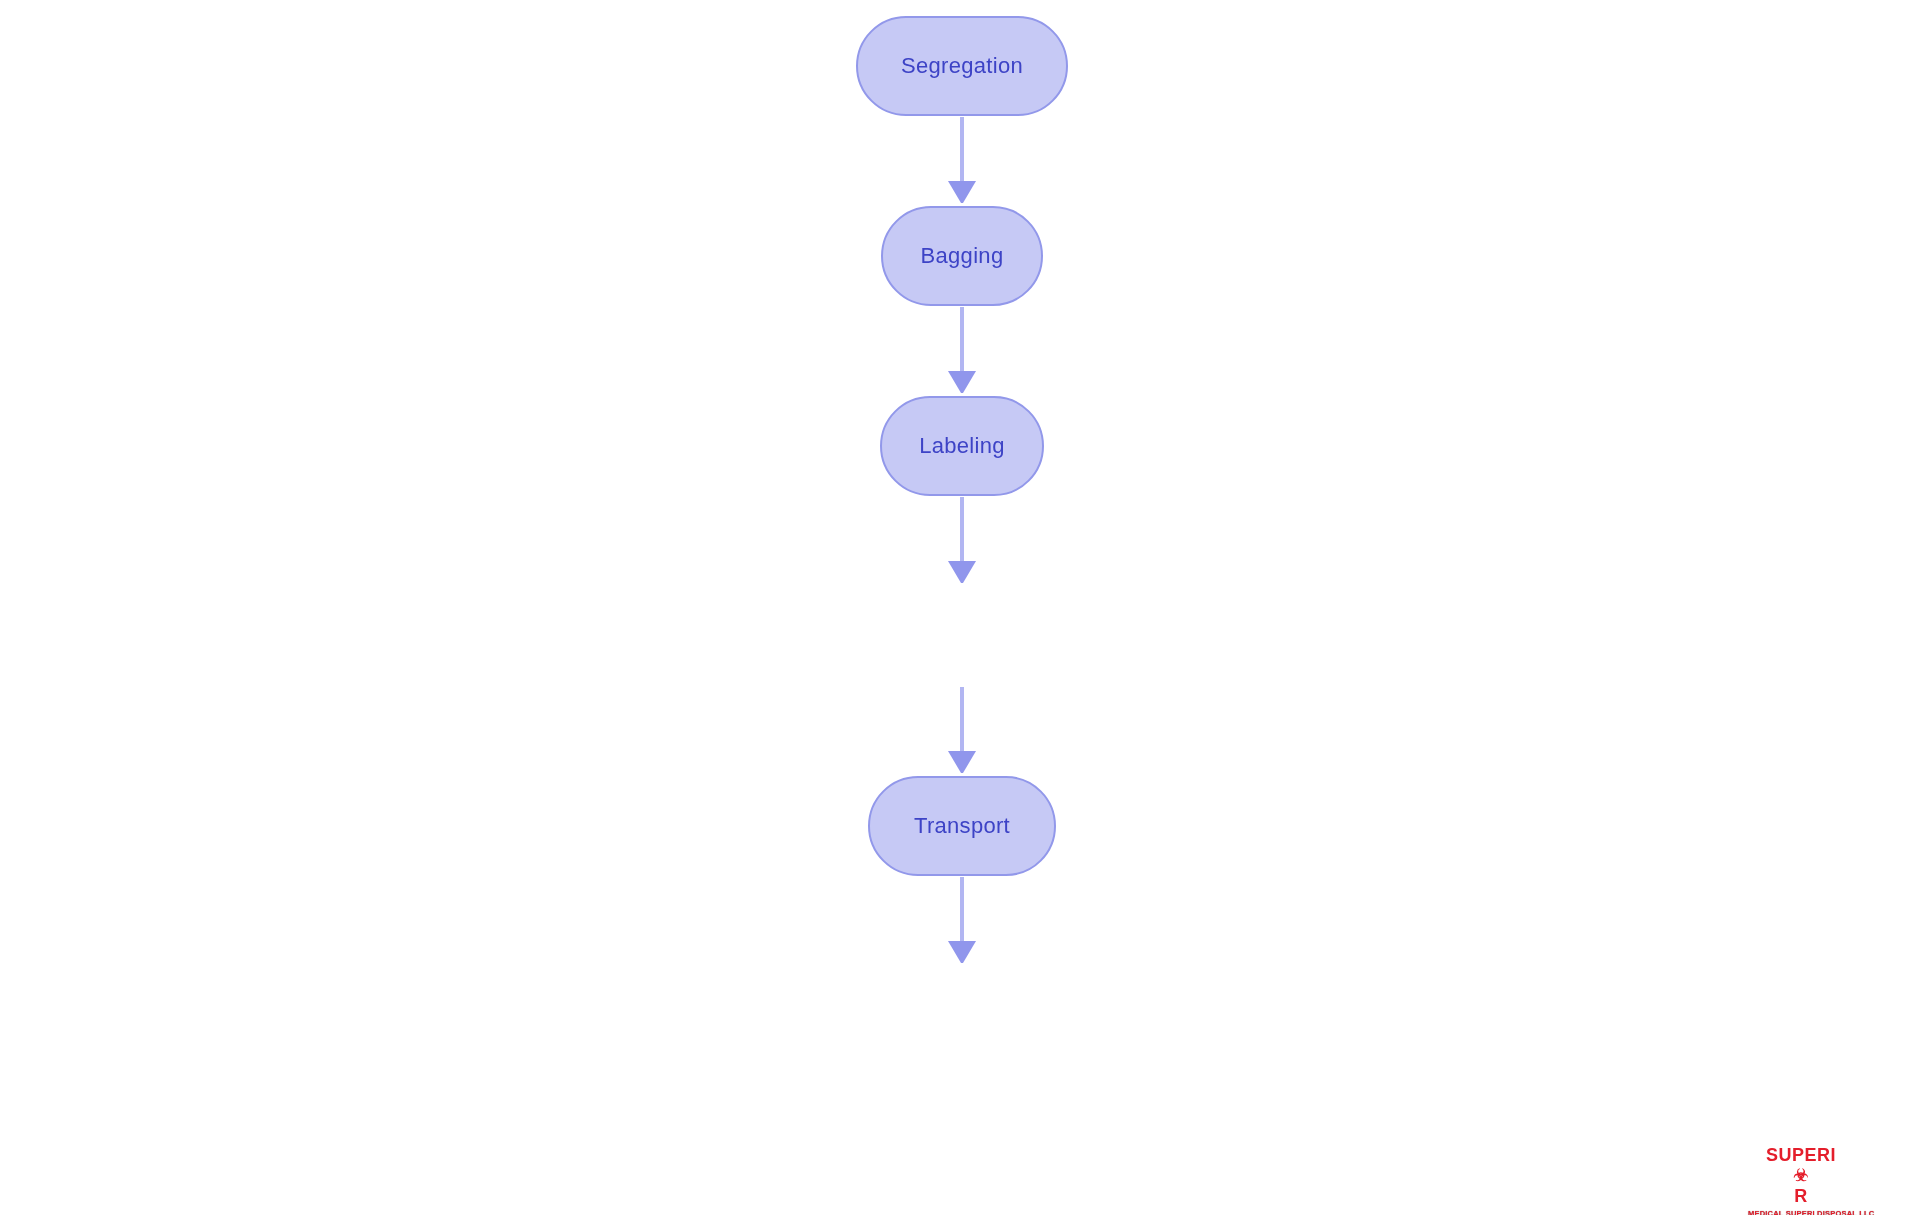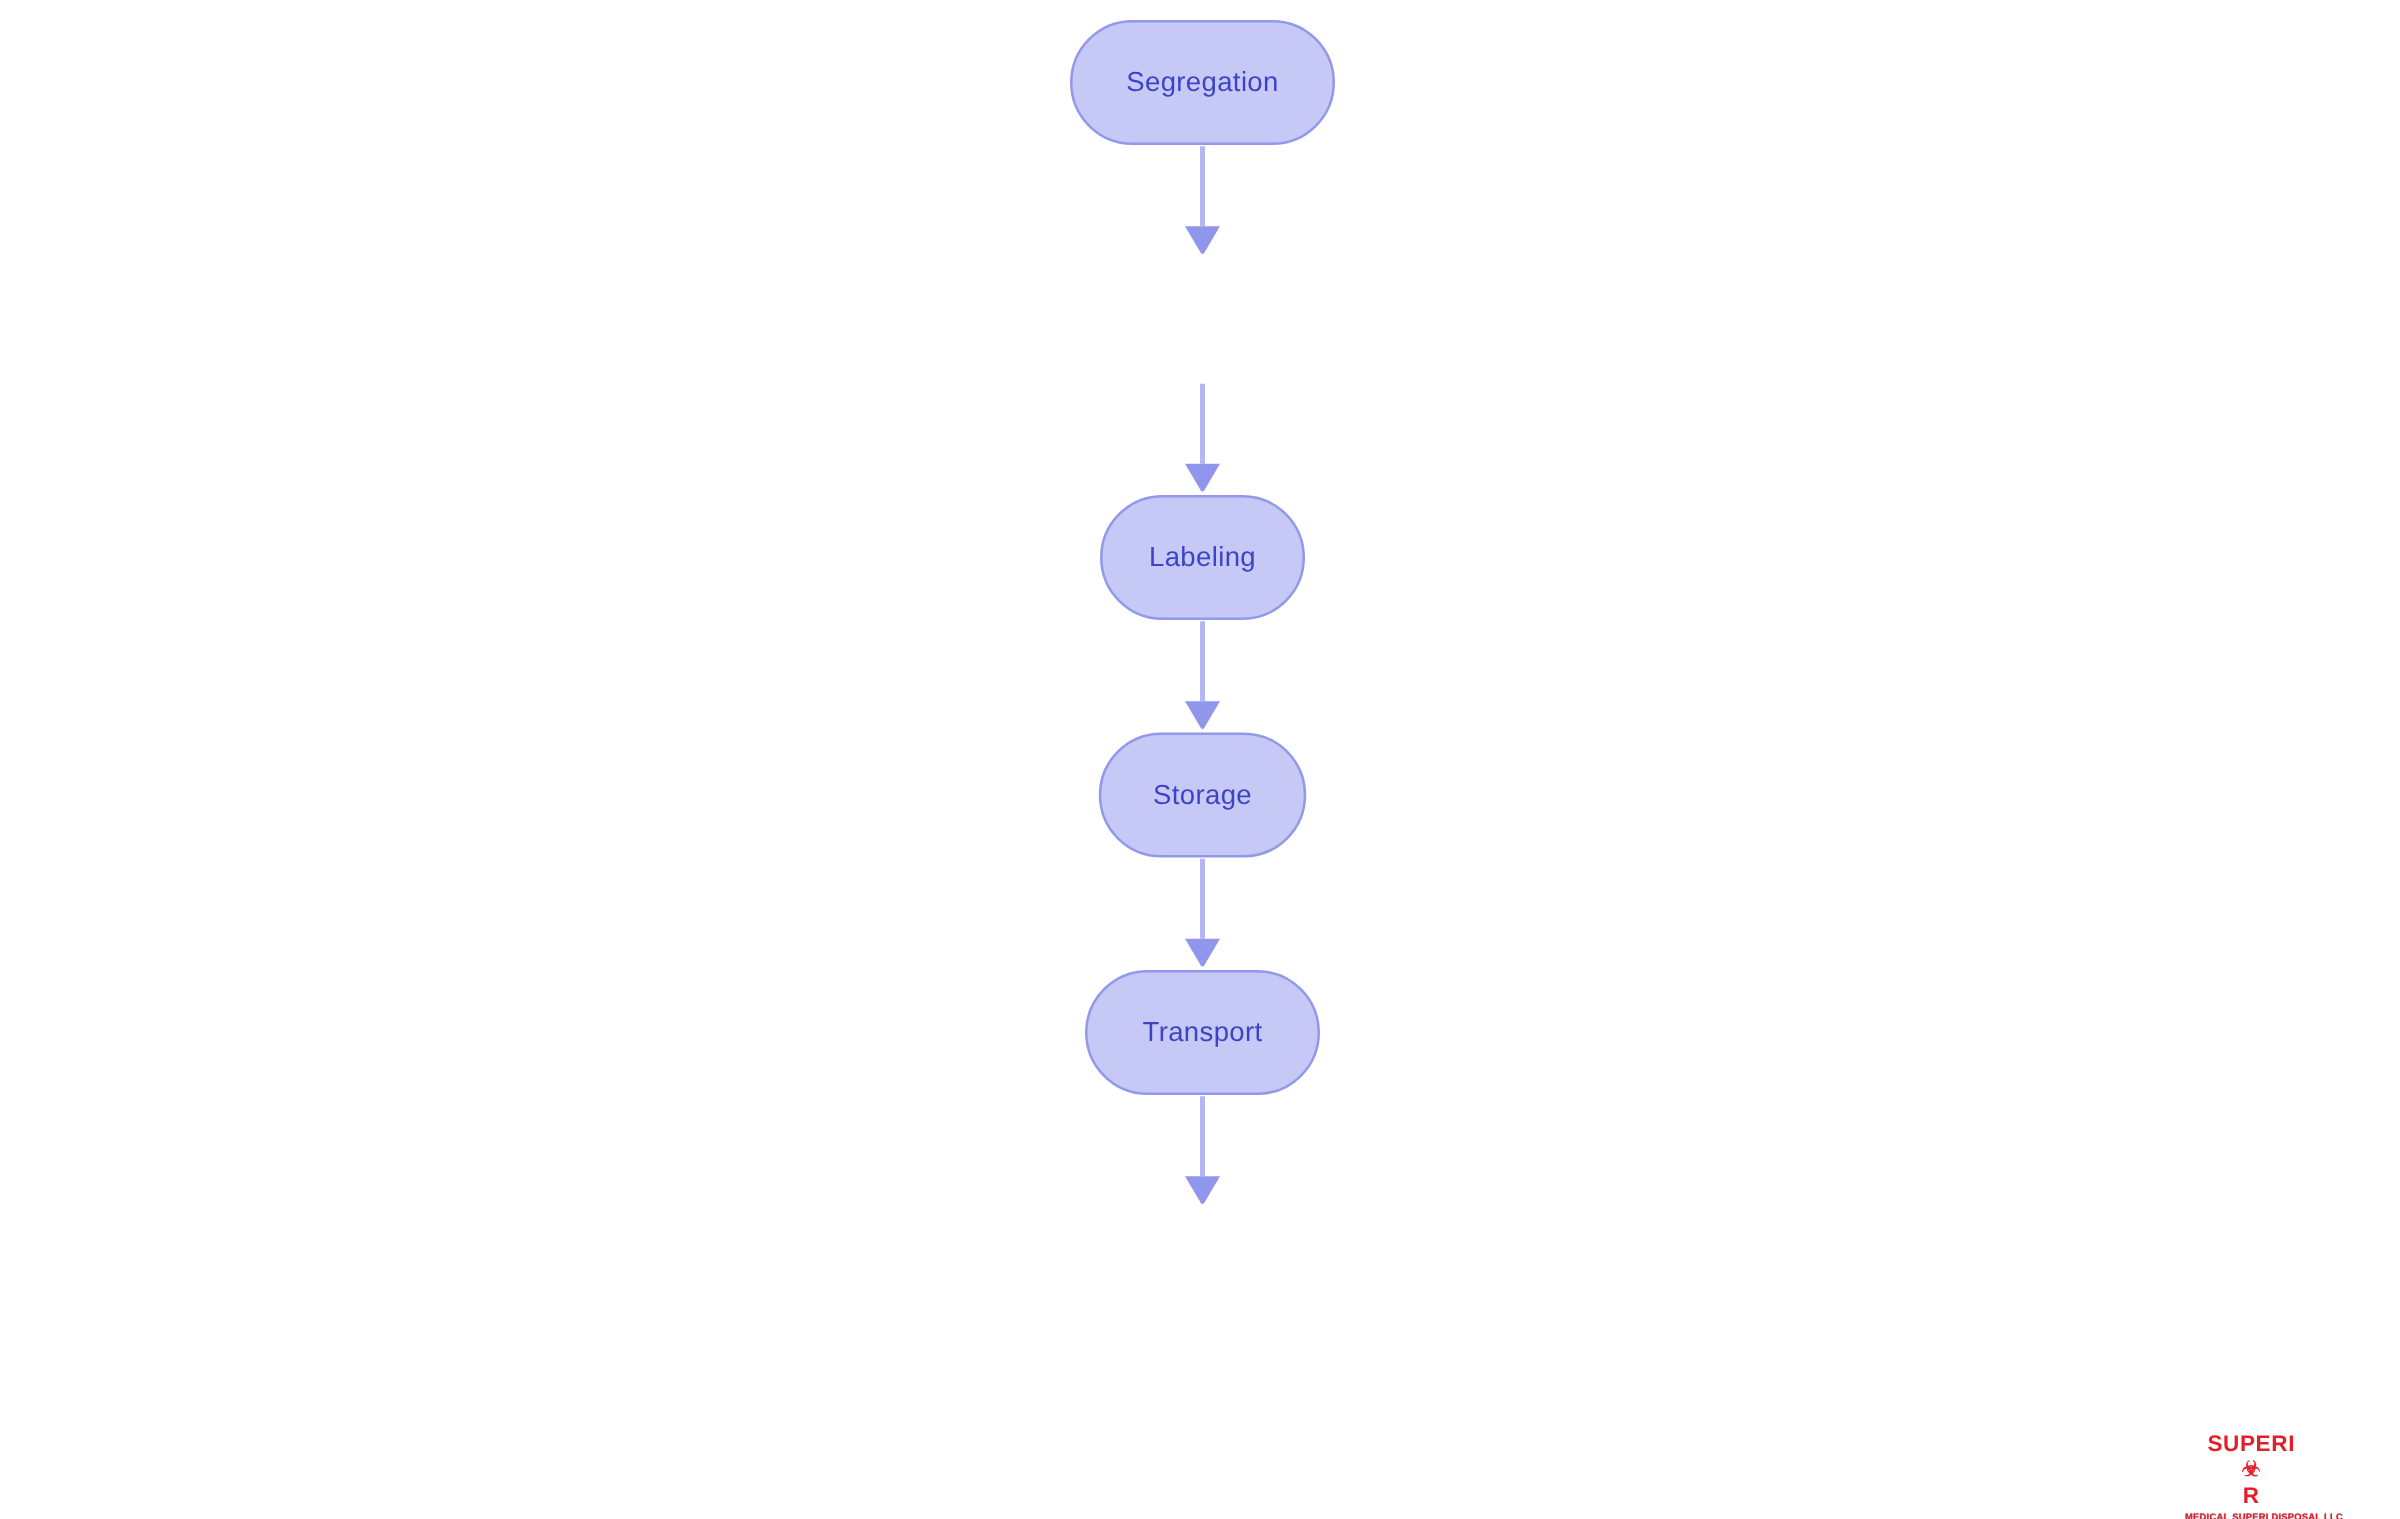--- a/index.html
+++ b/index.html
@@ -117,38 +117,38 @@
 
   <div class="node n1">
     <span>Segregation</span>
   </div>
 
   <div class="arrow a1">
     <div class="shaft"></div>
     <div class="head"></div>
   </div>
 
+  <div class="node n2">
+    <span>Bagging</span>
+  </div>
 
   <div class="arrow a2">
     <div class="shaft"></div>
     <div class="head"></div>
   </div>
 
   <div class="node n3">
     <span>Labeling</span>
   </div>
 
   <div class="arrow a3">
     <div class="shaft"></div>
     <div class="head"></div>
   </div>
 
-  <div class="node n4">
-    <span>Storage</span>
-  </div>
 
   <div class="arrow a4">
     <div class="shaft"></div>
     <div class="head"></div>
   </div>
 
   <div class="node n5">
     <span>Transport</span>
   </div>
 

